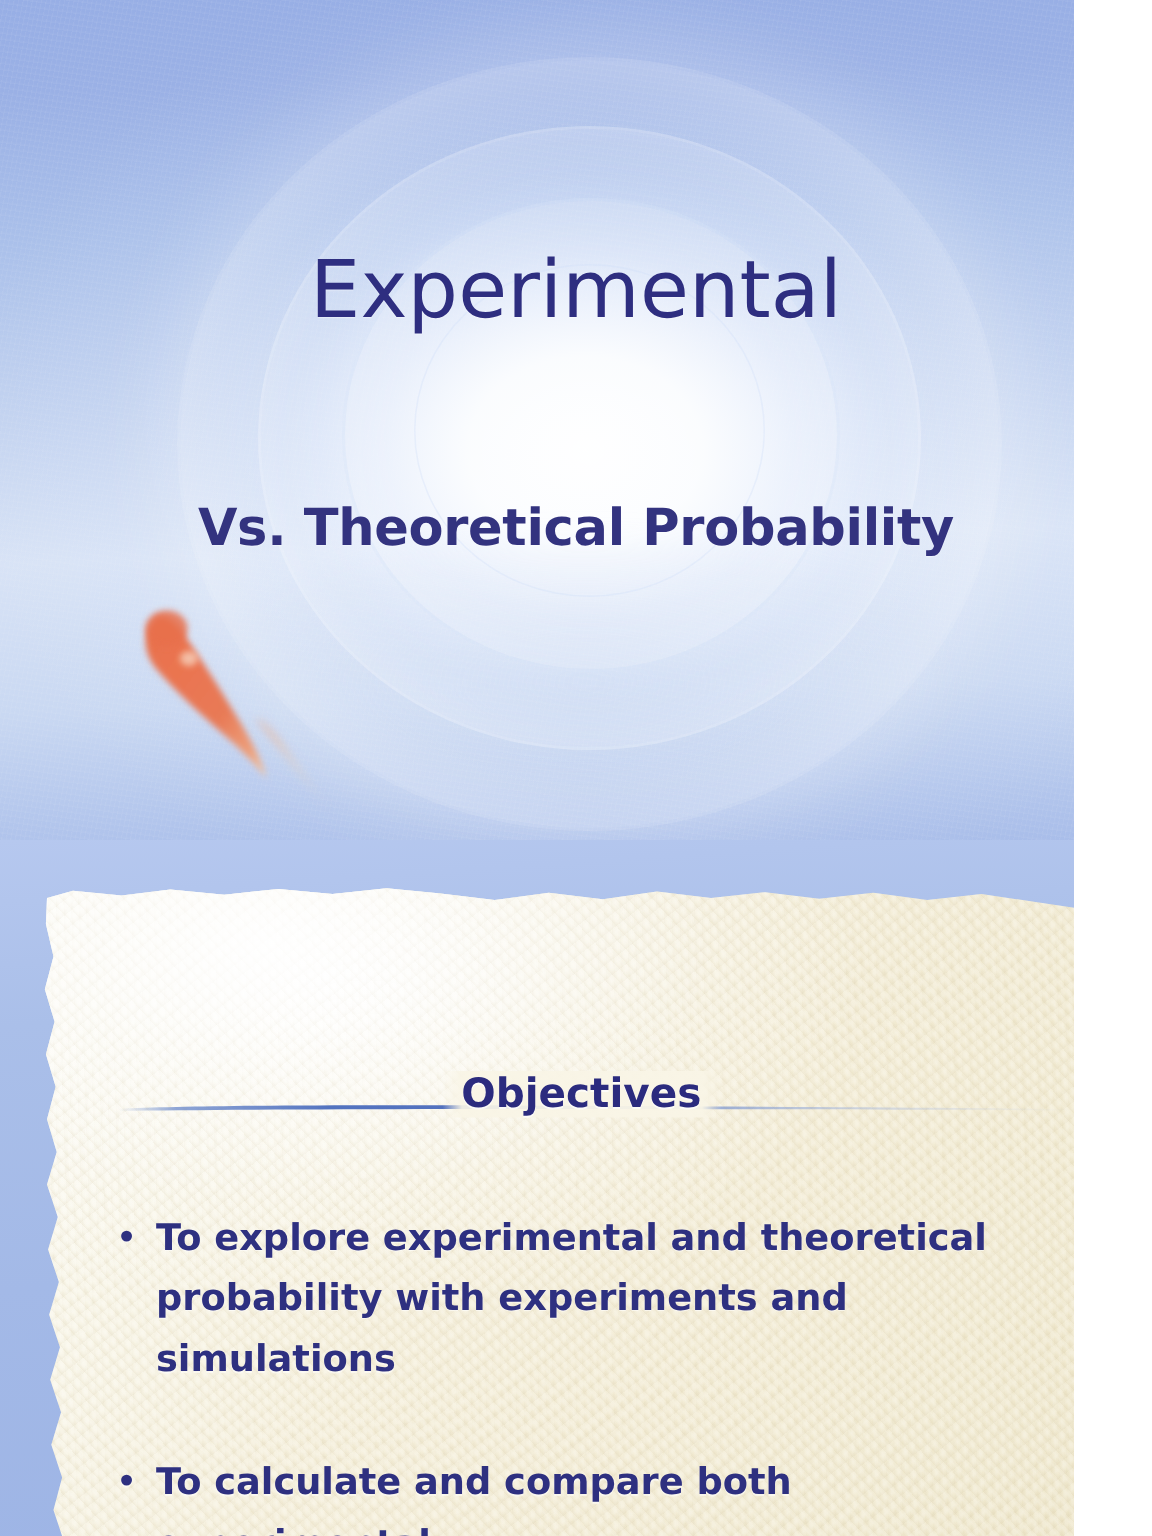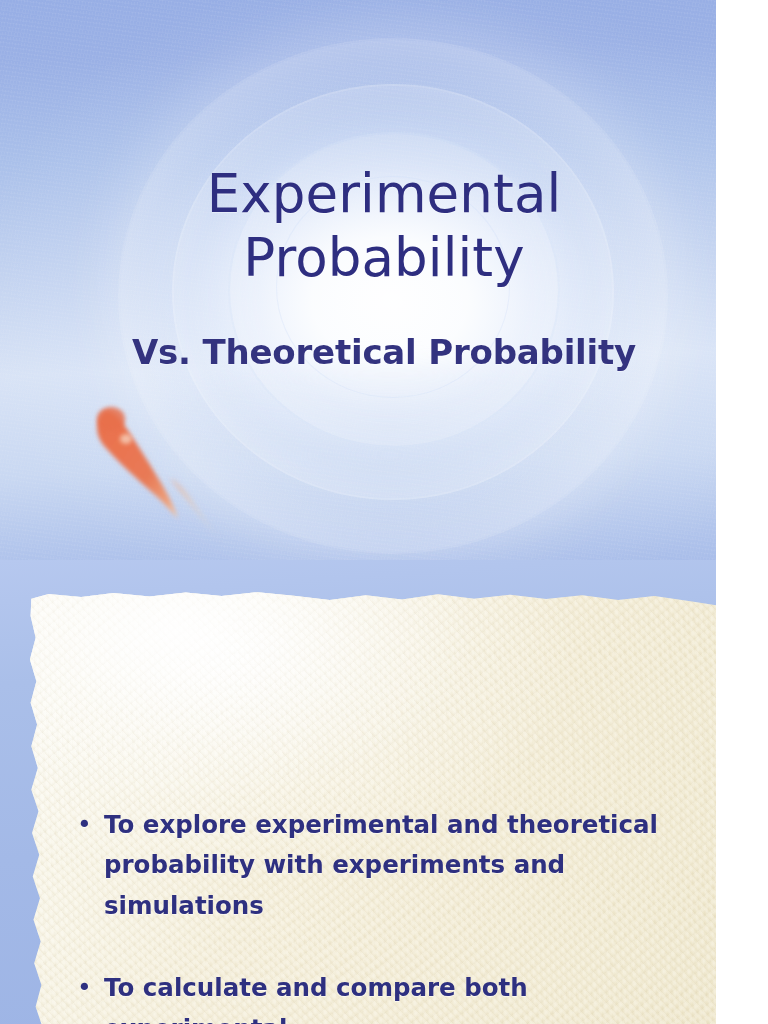--- a/index.html
+++ b/index.html
@@ -339,31 +339,51 @@
 
       <path d="M20,20 C10,30 11,44 22,56 C34,70 52,86 70,102 C80,111 88,120 94,127
                C91,116 84,102 74,86 C62,66 48,44 38,30 C33,23 26,17 20,20 Z" fill="url(#fishBody)" filter="url(#fishBlur)"></path>
 
       <ellipse cx="27" cy="27" rx="14" ry="12" fill="#e86f4b" opacity="0.85" filter="url(#fishBlur)"></ellipse>
       <ellipse cx="42" cy="47" rx="6" ry="5" fill="#f7d9c6" opacity="0.72" filter="url(#fishBlur)"></ellipse>
     </svg>
 
     <div class="title-block">
       <div class="slide-title">Experimental</div>
-      <div class="slide-title">Probability</div>
     </div>
 
     <div class="slide-subtitle">Vs. Theoretical Probability</div>
   </div>
 
   <div class="paper-zone">
     <div class="paper-sheet">
       <div class="paper-texture"></div>
       <div class="paper-sheen"></div>
 
+      <div class="objectives-row">
+        <svg class="brush-rule" viewBox="0 0 640 7" preserveAspectRatio="none">
+          <defs>
+            <linearGradient id="brushGrad" x1="0" y1="0" x2="1" y2="0">
+              <stop offset="0%" stop-color="#6f8fd0" stop-opacity="0"></stop>
+              <stop offset="6%" stop-color="#5f80c8" stop-opacity="0.70"></stop>
+              <stop offset="22%" stop-color="#4a6cbd" stop-opacity="0.95"></stop>
+              <stop offset="42%" stop-color="#4565ba" stop-opacity="0.92"></stop>
+              <stop offset="56%" stop-color="#5275c4" stop-opacity="0.72"></stop>
+              <stop offset="72%" stop-color="#7b97d6" stop-opacity="0.45"></stop>
+              <stop offset="88%" stop-color="#a2b6e2" stop-opacity="0.22"></stop>
+              <stop offset="100%" stop-color="#c3d0ec" stop-opacity="0"></stop>
+            </linearGradient>
+          </defs>
+          <path d="M0,4.2 C40,2.4 120,1.5 230,1.9 C340,2.3 470,3.0 560,3.6 C600,3.9 625,4.2 640,4.5
+                   L640,5.4 C620,5.3 590,5.1 545,4.9 C450,4.5 330,4.2 220,4.4 C120,4.6 45,5.1 0,5.6 Z" fill="url(#brushGrad)"></path>
+        </svg>
+        <div class="objectives-heading">
+          <span>Objectives</span>
+        </div>
+      </div>
 
       <div class="bullet-list">
         <div class="bullet-item">
           <span class="bullet-marker">•</span>
           <span class="bullet-text">To explore experimental and theoretical probability with experiments and simulations</span>
         </div>
         <div class="bullet-item">
           <span class="bullet-marker">•</span>
           <span class="bullet-text">To calculate and compare both experimental</span>
         </div>

